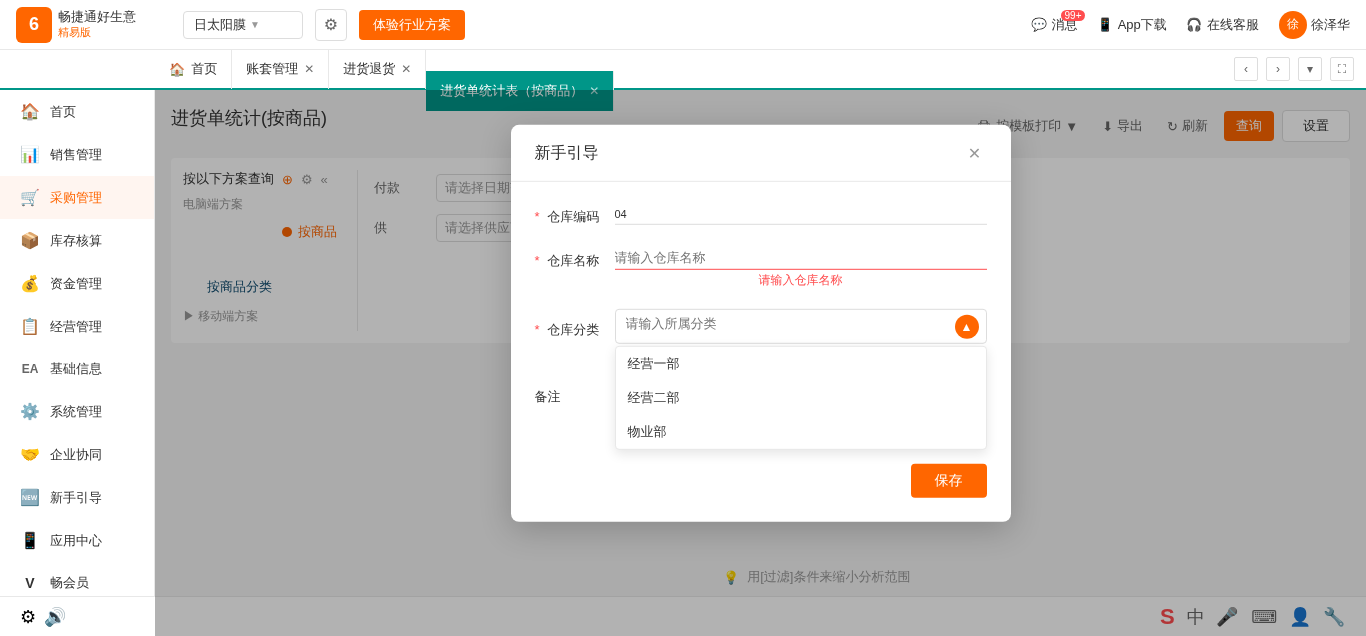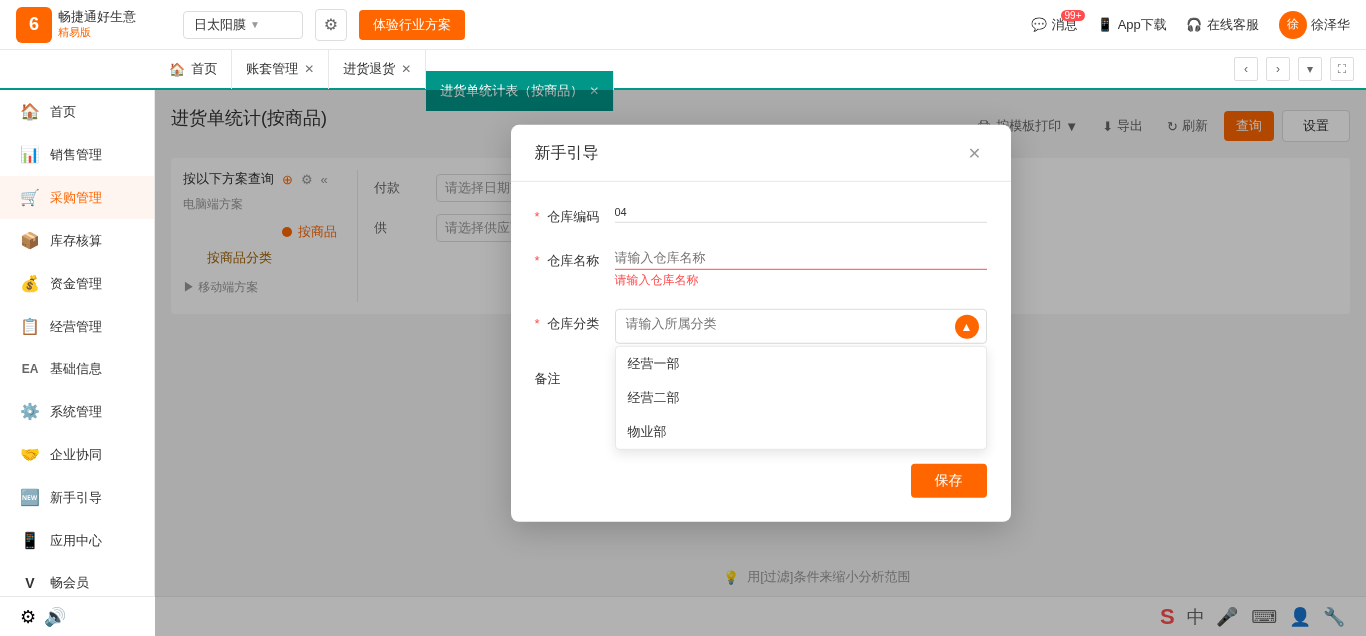--- a/index.html
+++ b/index.html
@@ -228,21 +228,21 @@
     }
     .modal-title { font-size: 16px; color: #333; font-weight: 500; }
     .modal-close {
       width: 24px; height: 24px;
       display: flex; align-items: center; justify-content: center;
       font-size: 16px; color: #999; cursor: pointer;
     }
     .modal-body { padding: 20px 24px; }
     .form-row {
       display: flex;
-      align-items: flex-start;
+      align-items: center;
       margin-bottom: 20px;
       position: relative;
     }
     .form-label {
       font-size: 13px; color: #333; width: 80px; padding-top: 6px; flex-shrink: 0;
     }
     .required { color: #ff4d4f; margin-right: 4px; }
     .form-input {
       flex: 1;
       border: none;
@@ -501,21 +501,21 @@
           <span>按以下方案查询</span>
           <span style="color:#ff6600; cursor:pointer;">⊕</span>
           <span style="color:#999; cursor:pointer;">⚙</span>
           <span style="color:#999; cursor:pointer;">«</span>
         </div>
         <div style="font-size:12px; color:#999; margin-bottom:6px;">电脑端方案</div>
         <div style="display:flex; align-items:center; gap:6px; padding:4px 8px; font-size:13px; color:#ff6600; cursor:pointer;justify-content:flex-end;">
           <span style="width:10px; height:10px; border-radius:50%; background:#ff6600; display:inline-block;"></span>
           <span>按商品</span>
         </div>
-        <div style="display:flex; align-items:center; gap:6px; padding:4px 8px 4px 24px; font-size:13px; color:#a16207; cursor:pointer;">
+        <div style="display:flex; align-items:center; gap:6px; padding:4px 8px 4px 24px; font-size:13px; color:#0c4a6e; cursor:pointer;margin-top:29px;">
           <span>按商品分类</span>
         </div>
         <div style="font-size:12px; color:#999; margin:8px 0 6px;">
           <span>▶ 移动端方案</span>
         </div>
       </div>
 
       <div style="flex:1; display:flex; flex-direction:column; gap:8px;">
         <div style="display:flex; align-items:center; gap:12px;">
           <span style="font-size:13px; color:#666; width:50px;">付款</span>

